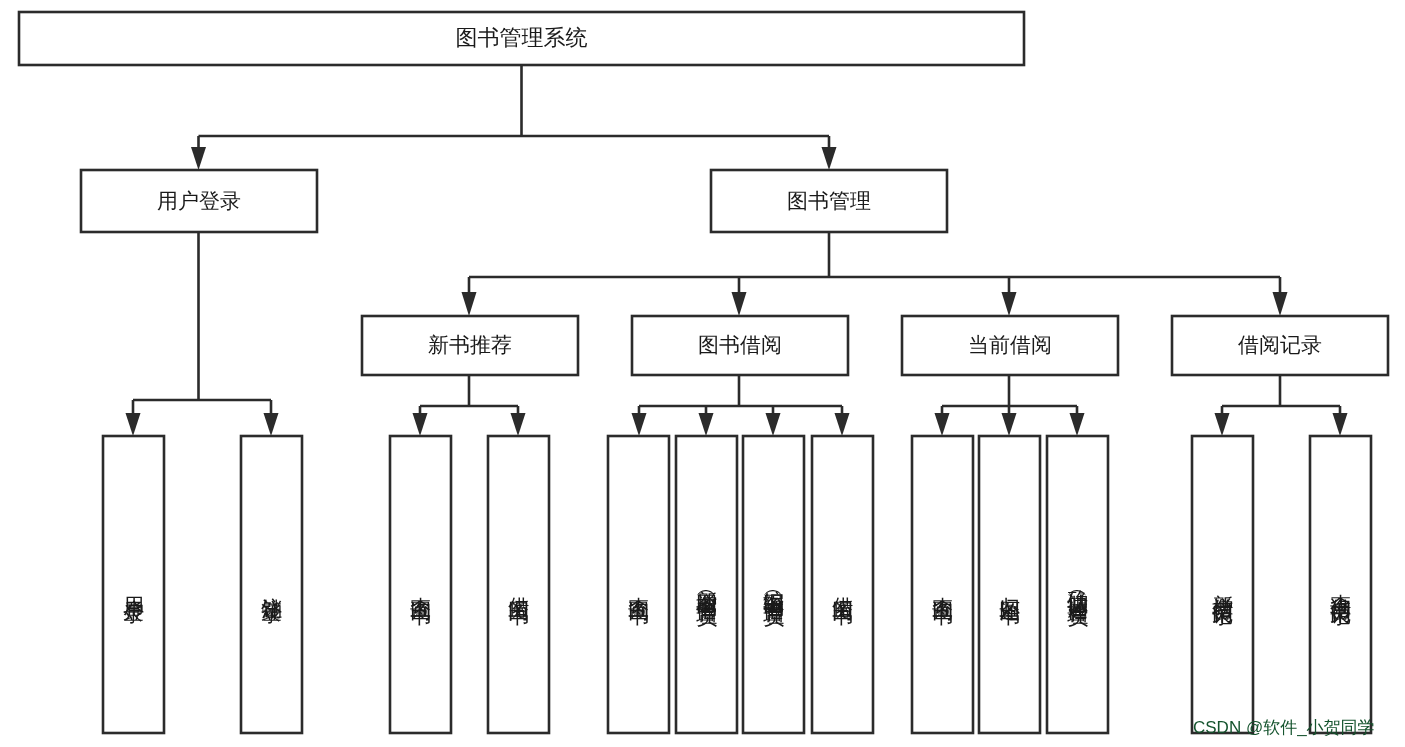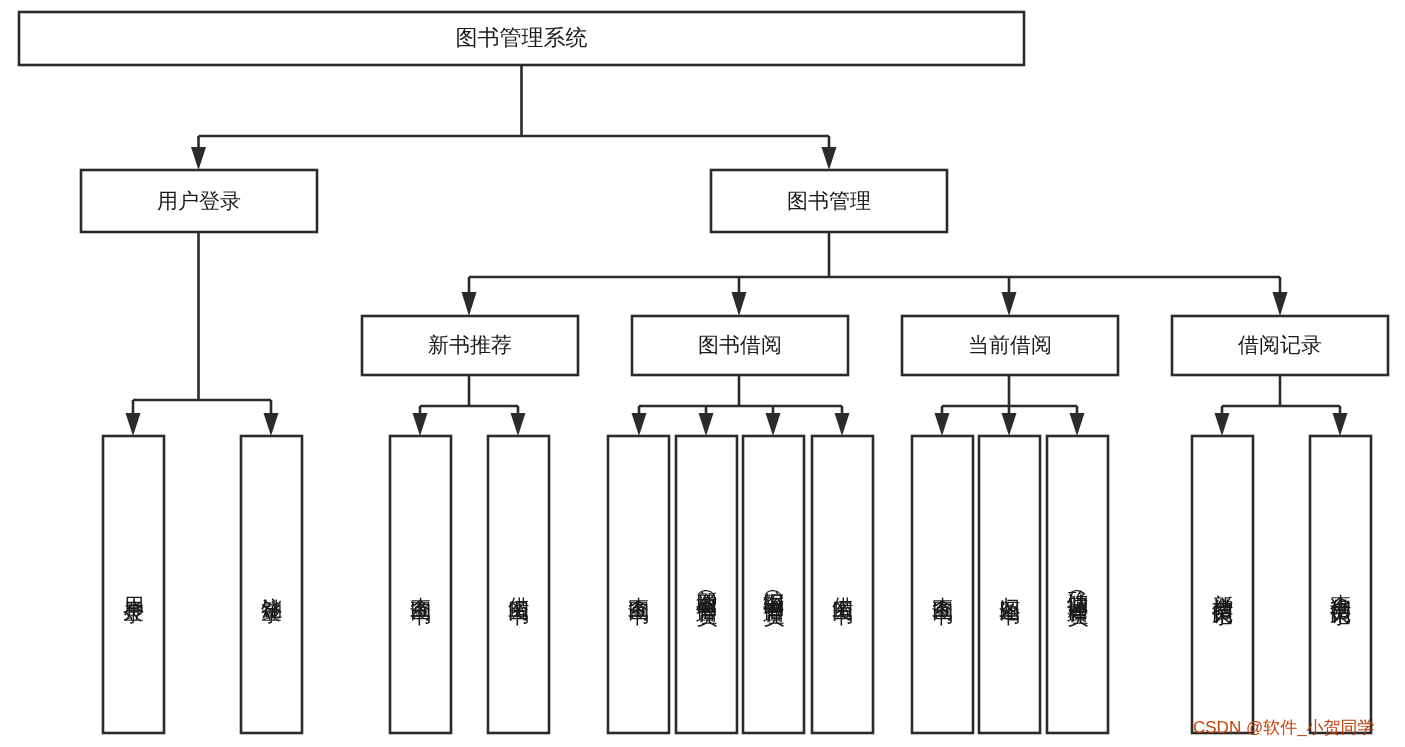--- a/index.html
+++ b/index.html
@@ -65,21 +65,21 @@
     line-height: 1.08;
     letter-spacing: 2.5px;
     color: #1a1a1a;
     pointer-events: none;
     white-space: nowrap;
   }
   .watermark {
     position: absolute;
     font-family: "Liberation Sans", "DejaVu Sans", sans-serif;
     font-size: 17px;
-    color: #c2410c;
+    color: #14532d;
     white-space: nowrap;
   }
 </style>
 </head>
 <body>
 
 <div id="diagram-root">
 
   <svg id="tree-svg" viewBox="0 0 1405 747">
     <defs></defs>

